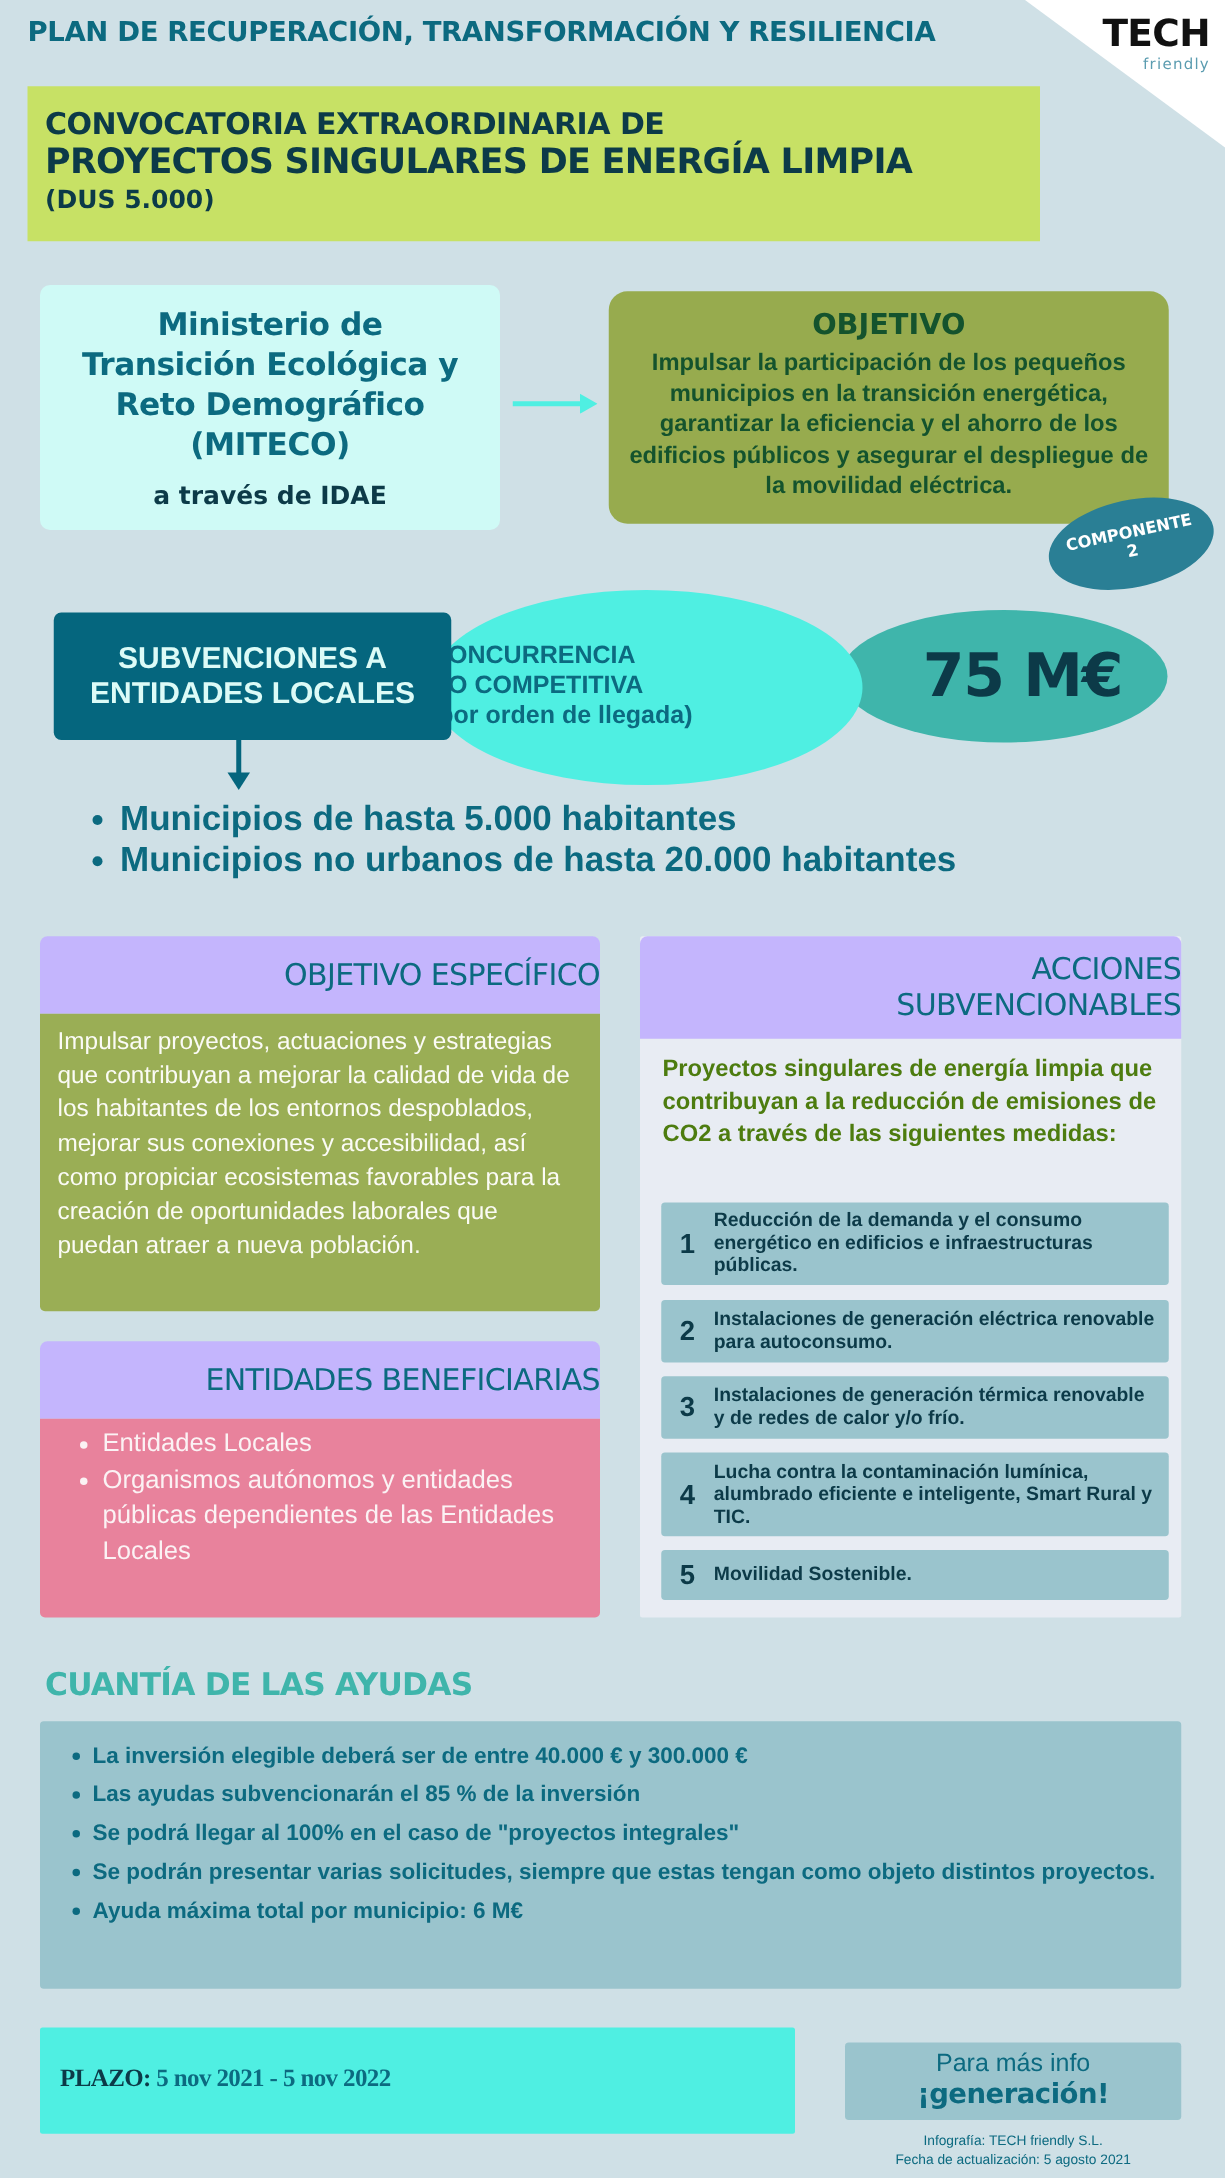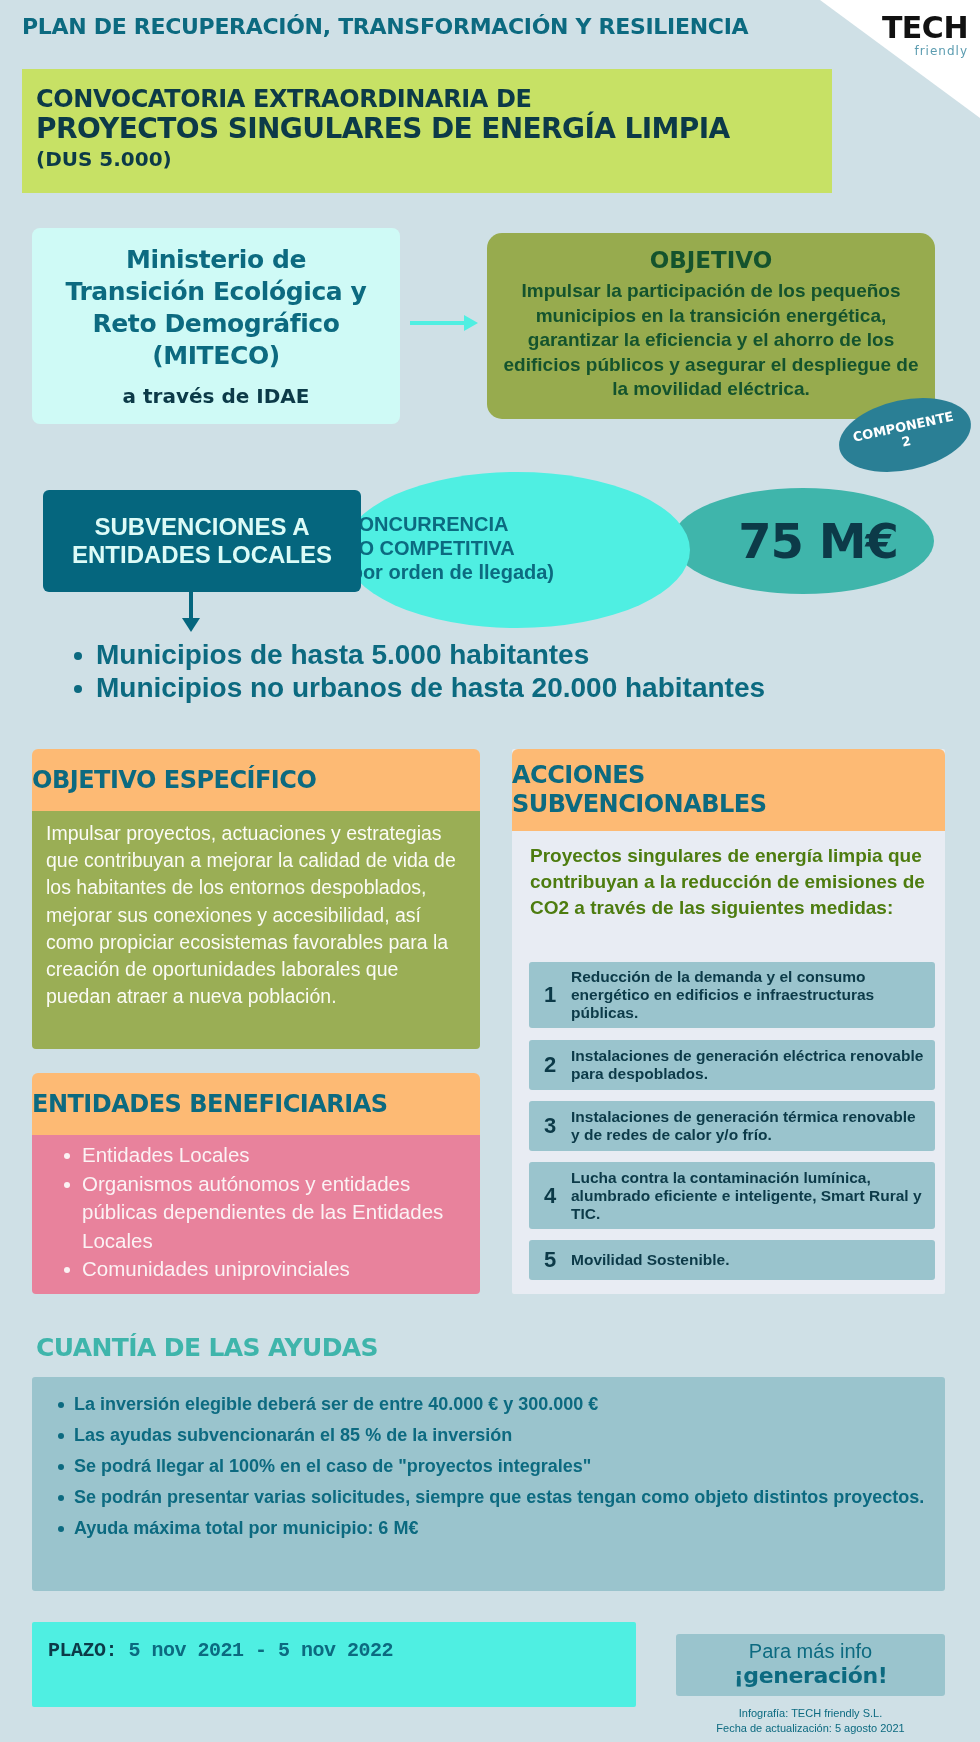--- a/index.html
+++ b/index.html
@@ -93,23 +93,23 @@
     font-family: "Liberation Sans", sans-serif; font-weight: bold;
     font-size: 28px; line-height: 33px; color: #0c6a80;
     list-style: none; position: relative; padding-left: 26px;
   }
   .munis li::before {
     content: ""; position: absolute; left: 4px; top: 14px;
     width: 8px; height: 8px; border-radius: 50%; background: #0c6a80;
   }
 
   .card-head {
-    background: #fdba74; border-radius: 6px 6px 0 0;
-    text-align: left; color: #0c6a80;
-    font-family: "DejaVu Sans", sans-serif; font-weight: bold; letter-spacing: -0.5px;
+    background: #c4b5fd; border-radius: 6px 6px 0 0;
+    text-align: right; color: #0c6a80;
+    font-family: "DejaVu Sans", sans-serif; font-weight: normal; letter-spacing: -0.5px;
   }
 
   .obj-esp { left: 32px; top: 749px; width: 448px; height: 300px; }
   .obj-esp .card-head { height: 62px; font-size: 24px; line-height: 62px; }
   .obj-esp .card-body {
     background: #9aae55; height: 238px; padding: 9px 14px;
     color: #fbfbf5; font-family: "Liberation Sans", sans-serif; font-size: 19.5px; line-height: 27.2px;
     border-radius: 0 0 4px 4px;
   }
 
@@ -163,21 +163,21 @@
   .cuantia-box li::before {
     content: ""; position: absolute; left: -2px; top: 13px;
     width: 6px; height: 6px; border-radius: 50%; background: #0c6a80;
   }
 
   .plazo-box {
     left: 32px; top: 1622px; width: 604px; height: 85px;
     background: #4fefe2; border-radius: 2px; padding: 12px 16px 0 16px;
   }
   .plazo-line {
-    font-family: Liberation Mono, monospace; font-weight: bold; font-size: 20px; line-height: 34px; letter-spacing: -0.5px;
+    font-family: Liberation Serif, serif; font-weight: bold; font-size: 20px; line-height: 34px; letter-spacing: -0.5px; margin-top: 12px;
   }
   .plazo-label { color: #0c3a48; }
   .plazo-value { color: #0c6a80; }
 
   .contact {
     left: 676px; top: 1634px; width: 269px; height: 62px;
     background: #9ac4cd; border-radius: 3px; text-align: center; color: #0c6a80;
     padding-top: 6px;
   }
   .contact-l1 { font-family: "Liberation Sans", sans-serif; font-size: 20px; line-height: 22px; }
@@ -254,39 +254,38 @@
   <div class="card-head">OBJETIVO ESPECÍFICO</div>
   <div class="card-body">Impulsar proyectos, actuaciones y estrategias que contribuyan a mejorar la calidad de vida de los habitantes de los entornos despoblados, mejorar sus conexiones y accesibilidad, así como propiciar ecosistemas favorables para la creación de oportunidades laborales que puedan atraer a nueva población.</div>
 </div>
 
 <div class="abs entidades">
   <div class="card-head">ENTIDADES BENEFICIARIAS</div>
   <div class="card-body">
     <ul>
       <li>Entidades Locales</li>
       <li>Organismos autónomos y entidades públicas dependientes de las Entidades Locales</li>
-      <li>Comunidades uniprovinciales</li>
     </ul>
   </div>
 </div>
 
 <div class="abs acciones">
   <div class="card-head">
     <div>ACCIONES</div>
     <div>SUBVENCIONABLES</div>
   </div>
   <div class="acciones-intro">Proyectos singulares de energía limpia que contribuyan a la reducción de emisiones de CO2 a través de las siguientes medidas:</div>
 
   <div class="measure" style="top:213px;height:66px;">
     <div class="measure-num">1</div>
     <div class="measure-text">Reducción de la demanda y el consumo energético en edificios e infraestructuras públicas.</div>
   </div>
   <div class="measure" style="top:291px;height:50px;">
     <div class="measure-num">2</div>
-    <div class="measure-text">Instalaciones de generación eléctrica renovable para despoblados.</div>
+    <div class="measure-text">Instalaciones de generación eléctrica renovable para autoconsumo.</div>
   </div>
   <div class="measure" style="top:352px;height:50px;">
     <div class="measure-num">3</div>
     <div class="measure-text">Instalaciones de generación térmica renovable y de redes de calor y/o frío.</div>
   </div>
   <div class="measure" style="top:413px;height:67px;">
     <div class="measure-num">4</div>
     <div class="measure-text">Lucha contra la contaminación lumínica, alumbrado eficiente e inteligente, Smart Rural y TIC.</div>
   </div>
   <div class="measure" style="top:491px;height:40px;">

